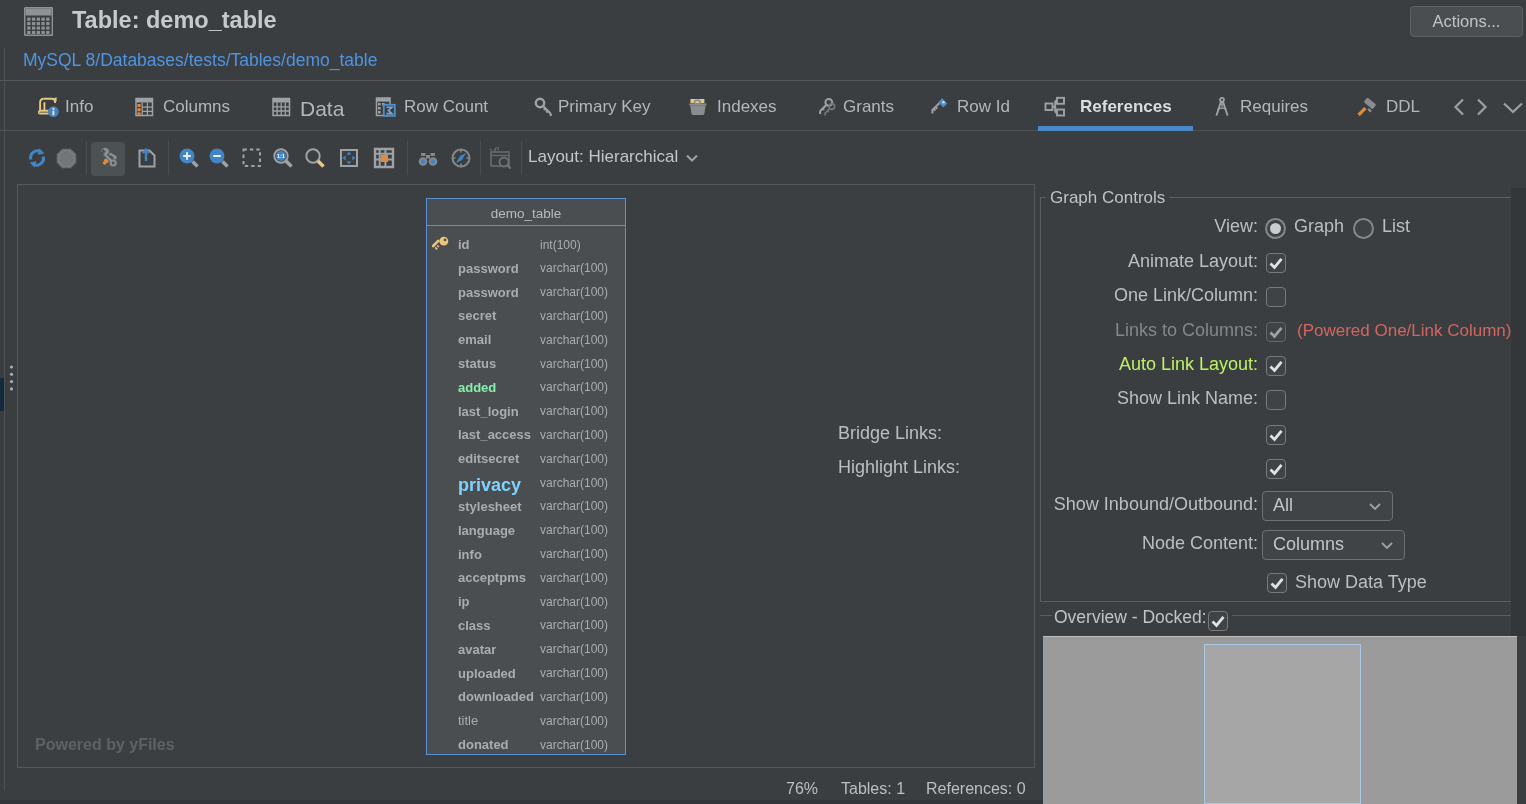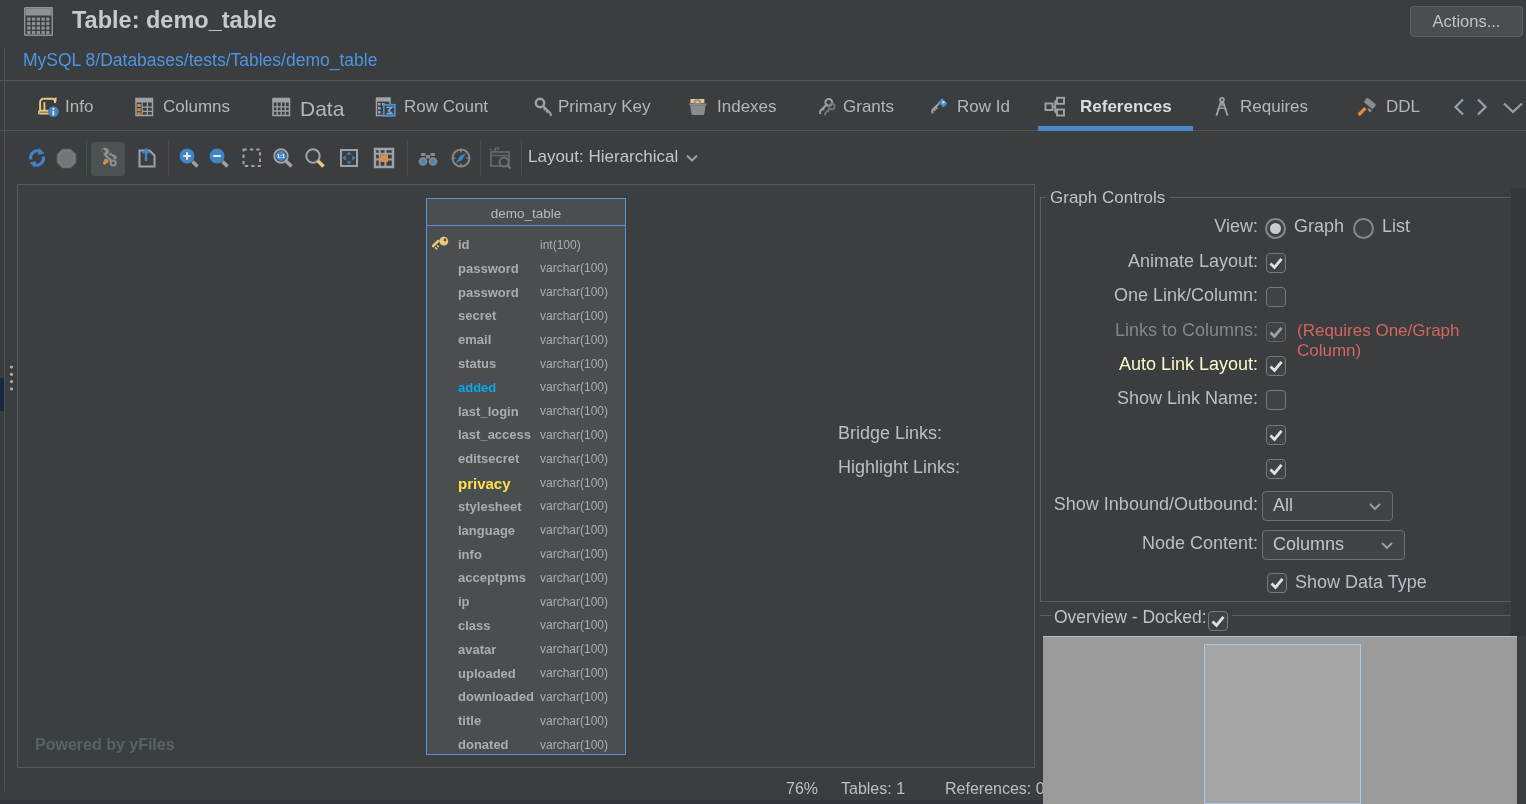--- a/index.html
+++ b/index.html
@@ -255,55 +255,55 @@
 <div class="a" style="left:458px;top:260.81px;font-size:13px;font-weight:bold;color:#aaadaf">password</div>
 <div class="a" style="left:540px;top:261.31px;font-size:12px;color:#aaadaf">varchar(100)</div>
 <div class="a" style="left:458px;top:284.62px;font-size:13px;font-weight:bold;color:#aaadaf">password</div>
 <div class="a" style="left:540px;top:285.12px;font-size:12px;color:#aaadaf">varchar(100)</div>
 <div class="a" style="left:458px;top:308.43px;font-size:13px;font-weight:bold;color:#aaadaf">secret</div>
 <div class="a" style="left:540px;top:308.93px;font-size:12px;color:#aaadaf">varchar(100)</div>
 <div class="a" style="left:458px;top:332.24px;font-size:13px;font-weight:bold;color:#aaadaf">email</div>
 <div class="a" style="left:540px;top:332.74px;font-size:12px;color:#aaadaf">varchar(100)</div>
 <div class="a" style="left:458px;top:356.05px;font-size:13px;font-weight:bold;color:#aaadaf">status</div>
 <div class="a" style="left:540px;top:356.55px;font-size:12px;color:#aaadaf">varchar(100)</div>
-<div class="a" style="left:458px;top:379.86px;font-size:13px;font-weight:bold;color:#0ea5e9">added</div>
+<div class="a" style="left:458px;top:379.86px;font-size:13px;font-weight:bold;color:#86efac">added</div>
 <div class="a" style="left:540px;top:380.36px;font-size:12px;color:#aaadaf">varchar(100)</div>
 <div class="a" style="left:458px;top:403.66999999999996px;font-size:13px;font-weight:bold;color:#aaadaf">last_login</div>
 <div class="a" style="left:540px;top:404.16999999999996px;font-size:12px;color:#aaadaf">varchar(100)</div>
 <div class="a" style="left:458px;top:427.48px;font-size:13px;font-weight:bold;color:#aaadaf">last_access</div>
 <div class="a" style="left:540px;top:427.98px;font-size:12px;color:#aaadaf">varchar(100)</div>
 <div class="a" style="left:458px;top:451.28999999999996px;font-size:13px;font-weight:bold;color:#aaadaf">editsecret</div>
 <div class="a" style="left:540px;top:451.78999999999996px;font-size:12px;color:#aaadaf">varchar(100)</div>
-<div class="a" style="left:458px;top:475.1px;font-size:15px;font-weight:bold;color:#fde047">privacy</div>
+<div class="a" style="left:458px;top:475.1px;font-size:18px;font-weight:bold;color:#7dd3fc">privacy</div>
 <div class="a" style="left:540px;top:475.6px;font-size:12px;color:#aaadaf">varchar(100)</div>
 <div class="a" style="left:458px;top:498.90999999999997px;font-size:13px;font-weight:bold;color:#aaadaf">stylesheet</div>
 <div class="a" style="left:540px;top:499.40999999999997px;font-size:12px;color:#aaadaf">varchar(100)</div>
 <div class="a" style="left:458px;top:522.72px;font-size:13px;font-weight:bold;color:#aaadaf">language</div>
 <div class="a" style="left:540px;top:523.22px;font-size:12px;color:#aaadaf">varchar(100)</div>
 <div class="a" style="left:458px;top:546.53px;font-size:13px;font-weight:bold;color:#aaadaf">info</div>
 <div class="a" style="left:540px;top:547.03px;font-size:12px;color:#aaadaf">varchar(100)</div>
 <div class="a" style="left:458px;top:570.3399999999999px;font-size:13px;font-weight:bold;color:#aaadaf">acceptpms</div>
 <div class="a" style="left:540px;top:570.8399999999999px;font-size:12px;color:#aaadaf">varchar(100)</div>
 <div class="a" style="left:458px;top:594.15px;font-size:13px;font-weight:bold;color:#aaadaf">ip</div>
 <div class="a" style="left:540px;top:594.65px;font-size:12px;color:#aaadaf">varchar(100)</div>
 <div class="a" style="left:458px;top:617.96px;font-size:13px;font-weight:bold;color:#aaadaf">class</div>
 <div class="a" style="left:540px;top:618.46px;font-size:12px;color:#aaadaf">varchar(100)</div>
 <div class="a" style="left:458px;top:641.77px;font-size:13px;font-weight:bold;color:#aaadaf">avatar</div>
 <div class="a" style="left:540px;top:642.27px;font-size:12px;color:#aaadaf">varchar(100)</div>
 <div class="a" style="left:458px;top:665.5799999999999px;font-size:13px;font-weight:bold;color:#aaadaf">uploaded</div>
 <div class="a" style="left:540px;top:666.0799999999999px;font-size:12px;color:#aaadaf">varchar(100)</div>
 <div class="a" style="left:458px;top:689.39px;font-size:13px;font-weight:bold;color:#aaadaf">downloaded</div>
 <div class="a" style="left:540px;top:689.89px;font-size:12px;color:#aaadaf">varchar(100)</div>
-<div class="a" style="left:458px;top:713.2px;font-size:13px;font-weight:bold;color:#aaadaf">title</div>
+<div class="a" style="left:458px;top:713.2px;font-size:13px;font-weight:normal;color:#aaadaf">title</div>
 <div class="a" style="left:540px;top:713.7px;font-size:12px;color:#aaadaf">varchar(100)</div>
 <div class="a" style="left:458px;top:737.01px;font-size:13px;font-weight:bold;color:#aaadaf">donated</div>
 <div class="a" style="left:540px;top:737.51px;font-size:12px;color:#aaadaf">varchar(100)</div>
 <div class="a" style="left:786px;top:780px;font-size:16px;color:#bcbfc1">76%</div>
 <div class="a" style="left:841px;top:780px;font-size:16px;color:#bcbfc1">Tables: 1</div>
-<div class="a" style="left:945px;top:780px;font-size:16px;color:#bcbfc1">References: 0</div>
+<div class="a" style="left:926px;top:780px;font-size:16px;color:#bcbfc1">References: 0</div>
 <div class="a" style="left:0;top:800px;width:1043px;height:4px;background:#323539"></div>
 <div class="a" style="left:1040px;top:197px;width:471px;height:405px;border:1px solid #5b5e60;border-right:none"></div>
 <div class="a" style="left:1046px;top:188px;padding:0 4px;background:#3b3e41;font-size:17px;color:#c0c3c5">Graph Controls</div>
 <div class="a" style="left:838px;top:216px;width:420px;text-align:right;font-size:18px;color:#bcbfc1">View:</div>
 <div class="a" style="left:1265px;top:218px;width:21px;height:21px;border:2px solid #85888a;border-radius:50%;background:#3f4345"></div>
 <div class="a" style="left:1270px;top:223px;width:11px;height:11px;border-radius:50%;background:#c9cbcc"></div>
 <div class="a" style="left:1294px;top:216px;font-size:18px;color:#bcbfc1">Graph</div>
 <div class="a" style="left:1353px;top:218px;width:21px;height:21px;border:2px solid #85888a;border-radius:50%;background:#3f4345"></div>
 <div class="a" style="left:1382px;top:216px;font-size:18px;color:#bcbfc1">List</div>
 <div class="a" style="left:838px;top:251px;width:420px;text-align:right;font-size:18px;color:#bcbfc1">Animate Layout:</div>
@@ -311,22 +311,22 @@
 <svg class="a" style="left:1266px;top:253px" width="20" height="20" viewBox="0 0 20 20" fill="none" stroke="#dfe1e3" stroke-width="2.8">
     <path d="M4.5 10.5 L8.5 14.5 L15.5 5.8"></path>
   </svg>
 <div class="a" style="left:838px;top:285px;width:420px;text-align:right;font-size:18px;color:#bcbfc1">One Link/Column:</div>
 <div class="a" style="left:1266px;top:287px;width:20px;height:20px;border:1.7px solid #787b7d;border-radius:4px;background:#3f4345"></div>
 <div class="a" style="left:838px;top:320px;width:420px;text-align:right;font-size:18px;color:#84878a">Links to Columns:</div>
 <div class="a" style="left:1266px;top:322px;width:20px;height:20px;border:1.7px solid #636668;border-radius:4px;background:#3f4345"></div>
 <svg class="a" style="left:1266px;top:322px" width="20" height="20" viewBox="0 0 20 20" fill="none" stroke="#9fa2a4" stroke-width="2.8">
     <path d="M4.5 10.5 L8.5 14.5 L15.5 5.8"></path>
   </svg>
-<div class="a" style="left:1297px;top:321px;font-size:17px;color:#d4655f">(Requires One/Graph Column)</div>
-<div class="a" style="left:838px;top:354px;width:420px;text-align:right;font-size:18px;color:#fef9c3">Auto Link Layout:</div>
+<div class="a" style="left:1297px;top:321px;font-size:17px;color:#d4655f">(Powered One/Link Column)</div>
+<div class="a" style="left:838px;top:354px;width:420px;text-align:right;font-size:18px;color:#bef264">Auto Link Layout:</div>
 <div class="a" style="left:1266px;top:356px;width:20px;height:20px;border:1.7px solid #787b7d;border-radius:4px;background:#3f4345"></div>
 <svg class="a" style="left:1266px;top:356px" width="20" height="20" viewBox="0 0 20 20" fill="none" stroke="#dfe1e3" stroke-width="2.8">
     <path d="M4.5 10.5 L8.5 14.5 L15.5 5.8"></path>
   </svg>
 <div class="a" style="left:838px;top:388px;width:420px;text-align:right;font-size:18px;color:#bcbfc1">Show Link Name:</div>
 <div class="a" style="left:1266px;top:390px;width:20px;height:20px;border:1.7px solid #787b7d;border-radius:4px;background:#3f4345"></div>
 <div class="a" style="left:838px;top:423px;width:420px;font-size:18px;color:#bcbfc1">Bridge Links:</div>
 <div class="a" style="left:1266px;top:425px;width:20px;height:20px;border:1.7px solid #787b7d;border-radius:4px;background:#3f4345"></div>
 <svg class="a" style="left:1266px;top:425px" width="20" height="20" viewBox="0 0 20 20" fill="none" stroke="#dfe1e3" stroke-width="2.8">
     <path d="M4.5 10.5 L8.5 14.5 L15.5 5.8"></path>

